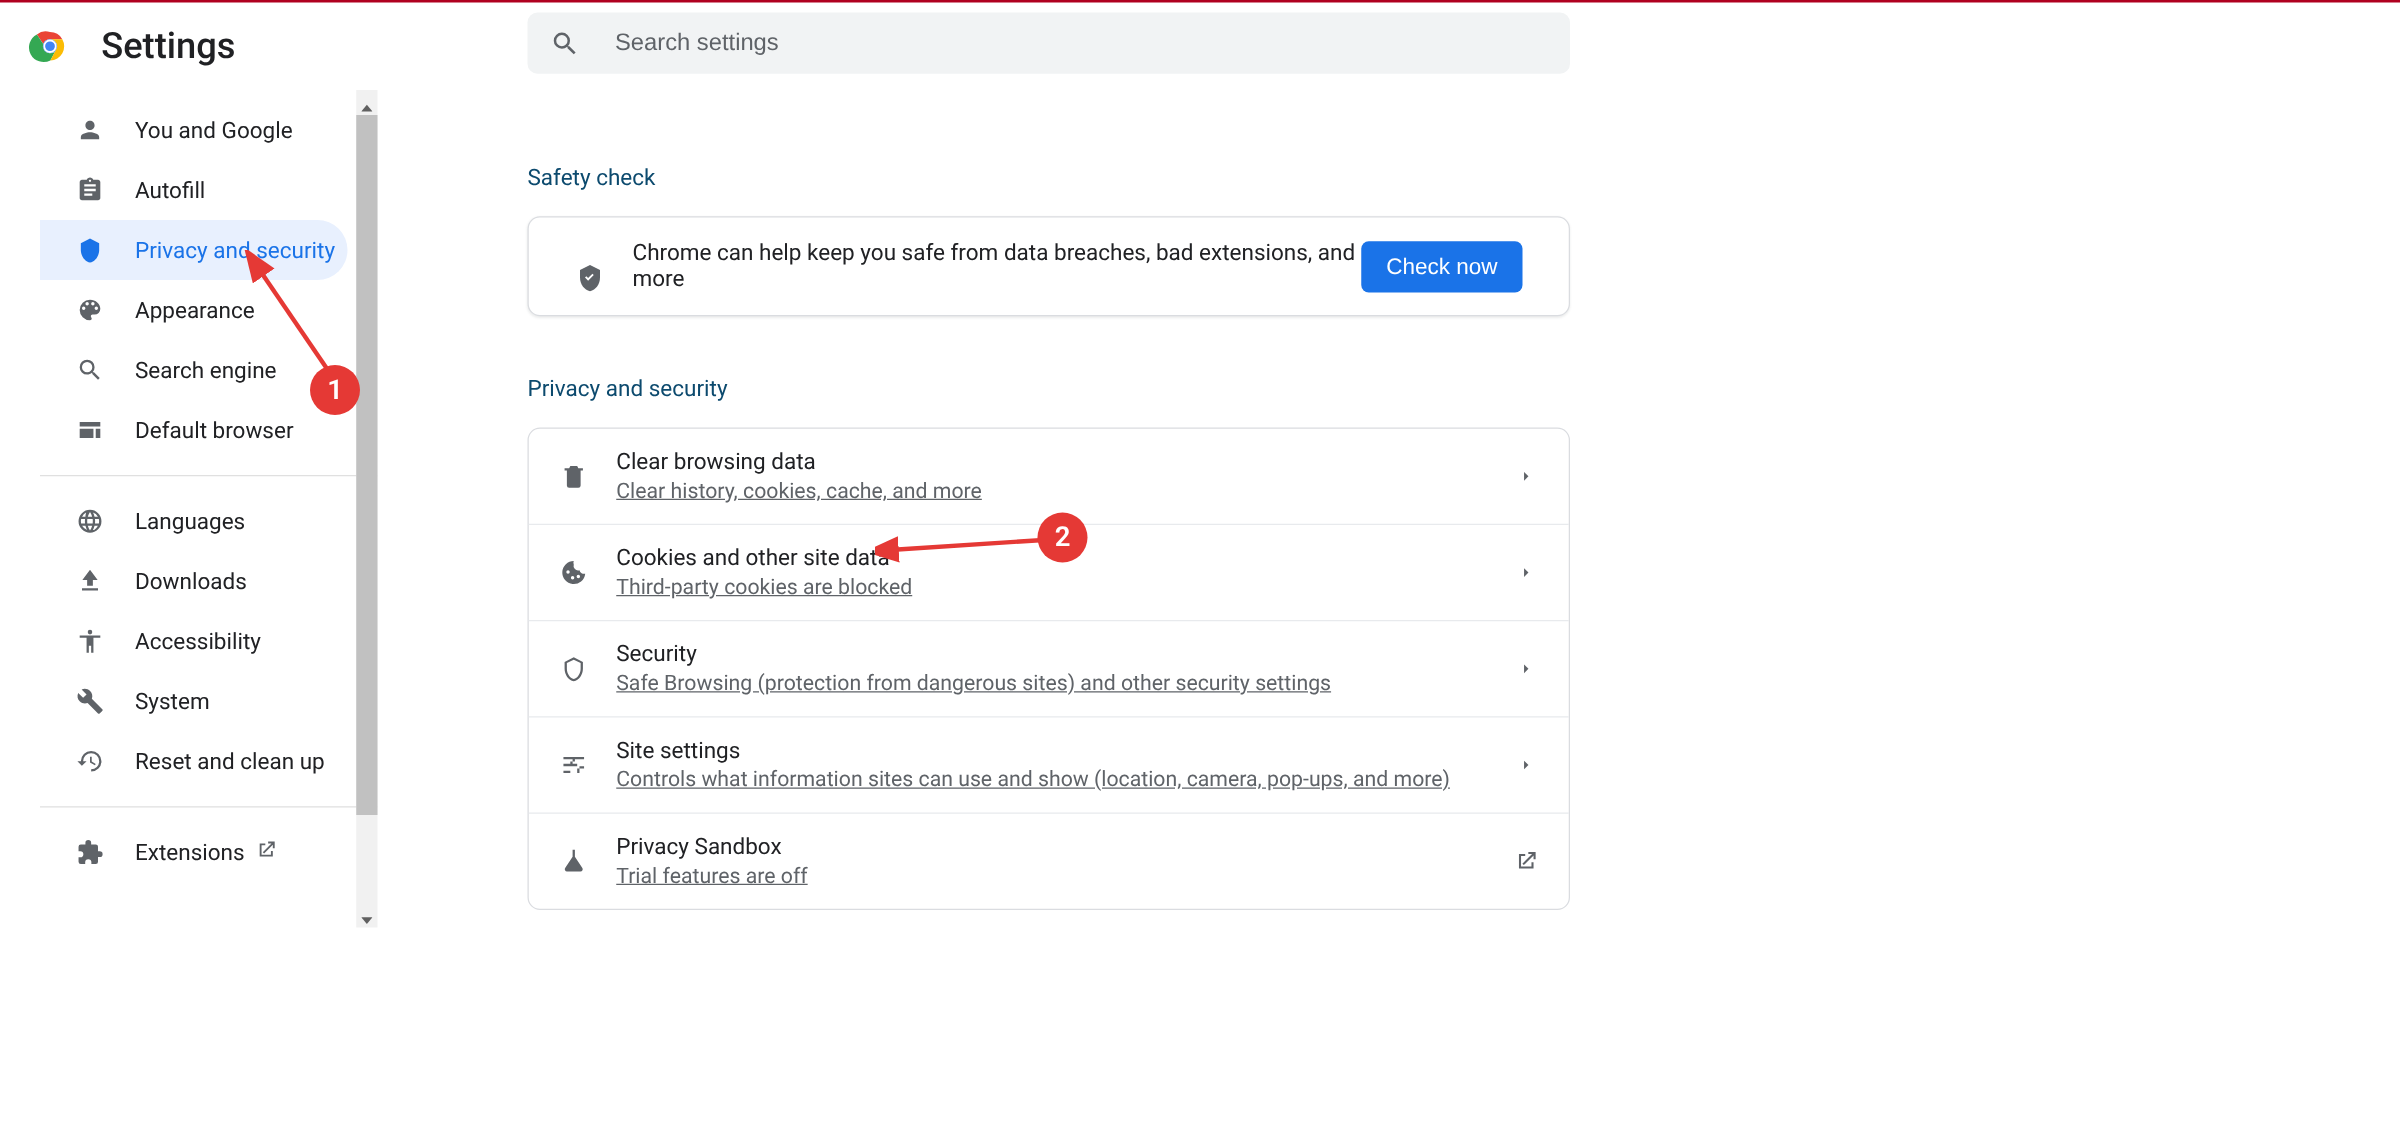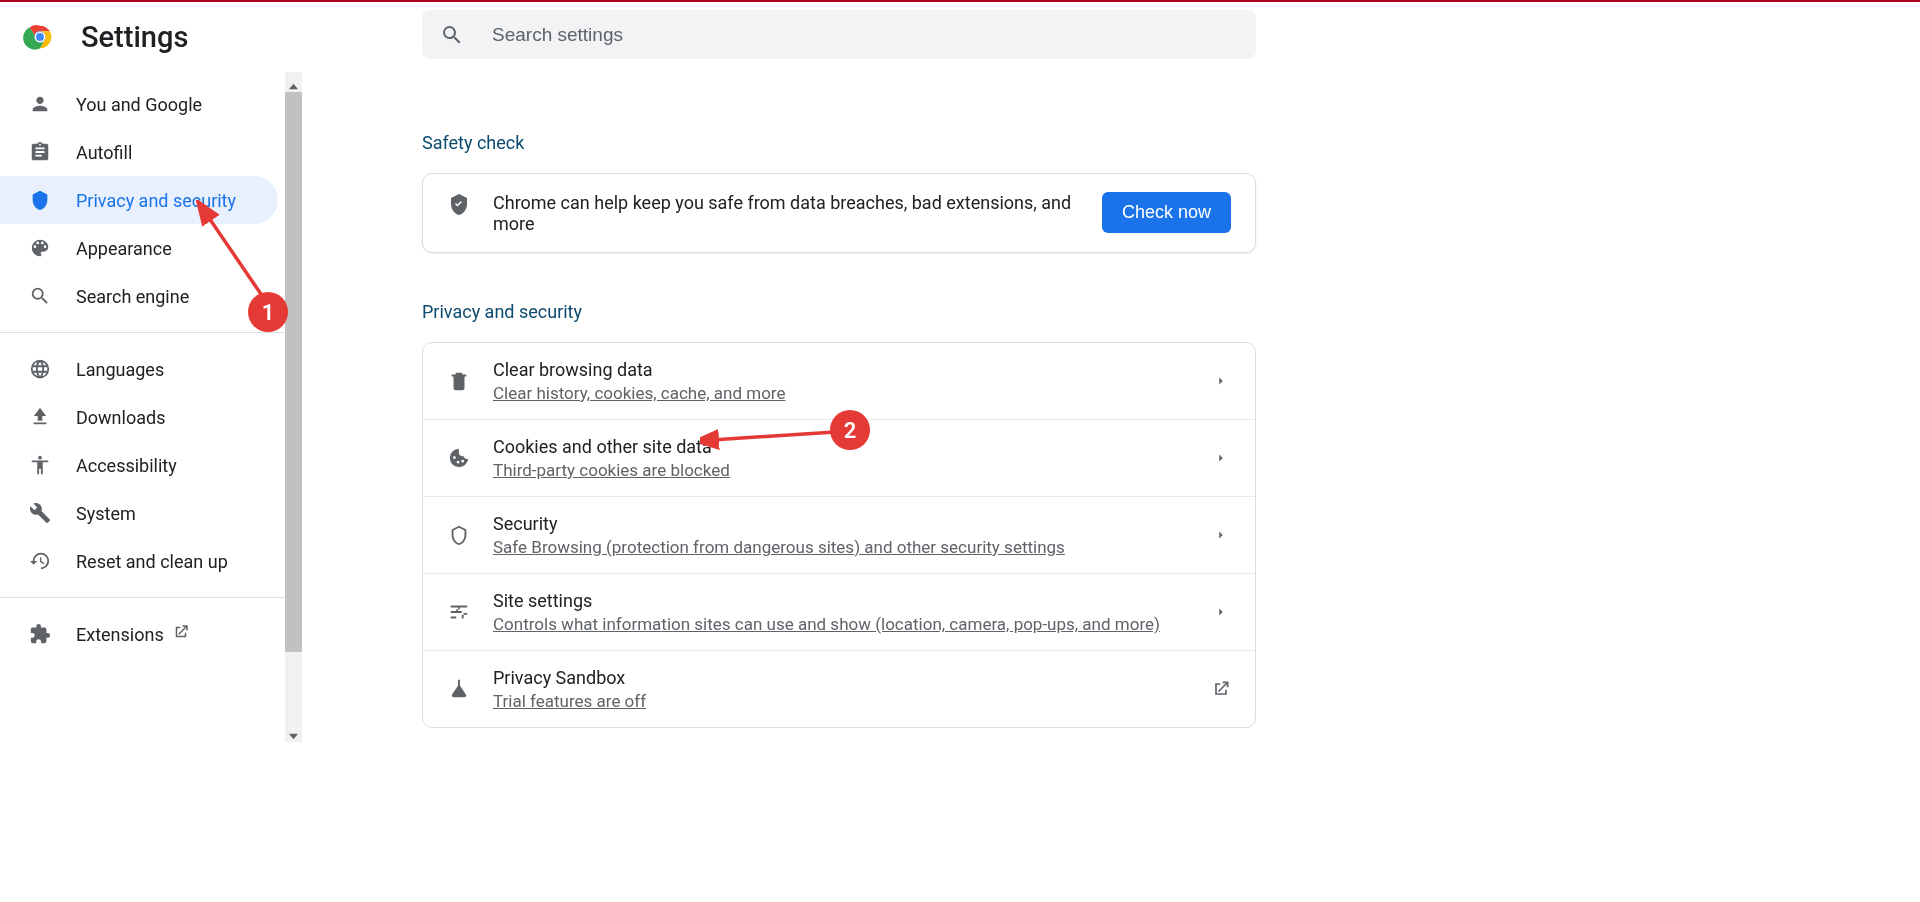--- a/index.html
+++ b/index.html
@@ -43,21 +43,21 @@
 .search-wrap input::placeholder { color: #5f6368; }
 
 
 .sidebar {
   position: absolute;
   left: 0; top: 72px;
   width: 302px;
   height: 830px;
   overflow-y: auto;
 }
-.sidebar-inner { padding-top: 8px; }
+.sidebar-inner { padding-top: 8px; margin-left: 32px; }
 .sidebar-item {
   display: flex;
   align-items: center;
   height: 48px;
   padding-left: 28px;
   cursor: pointer;
   border-radius: 0 24px 24px 0;
   margin-right: 24px;
   color: #202124;
 }
@@ -102,22 +102,22 @@
 .section-title {
   font-size: 18px; color: #0c4a6e;
   margin-top: 60px; margin-bottom: 20px;
 }
 .card {
   border: 1px solid #dadce0;
   border-radius: 10px;
   background: #fff;
 }
 .safety-card {
-  display: flex; align-items: flex-start;
-  padding: 18px 24px;
+  display: flex; align-items: flex-end;
+  padding: 18px 37px;
   box-shadow: 0 1px 2px rgba(60,64,67,.1);
 }
 .safety-card .shield-icon { color: #5f6368; width: 24px; height: 24px; margin-right: 22px; }
 .safety-card .safety-text { font-size: 18px; flex: 1; color: #202124; }
 .check-now-btn {
   background: #1a73e8; color: #fff; border: none;
   border-radius: 6px; padding: 10px 20px;
   font-size: 18px; font-weight: 500; cursor: pointer;
 }
 
@@ -290,20 +290,28 @@
         </span>
       <span class="slabel">Appearance</span>
     </div>
     <div class="sidebar-item">
       <span class="sicon">
           <svg viewBox="0 0 24 24" width="22" height="22" fill="currentColor">
             <use href="#i-search"></use>
           </svg>
         </span>
       <span class="slabel">Search engine</span>
+    </div>
+    <div class="sidebar-item">
+      <span class="sicon">
+          <svg viewBox="0 0 24 24" width="22" height="22" fill="currentColor">
+            <use href="#i-browser"></use>
+          </svg>
+        </span>
+      <span class="slabel">Default browser</span>
     </div>
 
     <div class="sidebar-divider"></div>
 
     <div class="sidebar-item">
       <span class="sicon">
           <svg viewBox="0 0 24 24" width="22" height="22" fill="currentColor">
             <use href="#i-globe"></use>
           </svg>
         </span>

